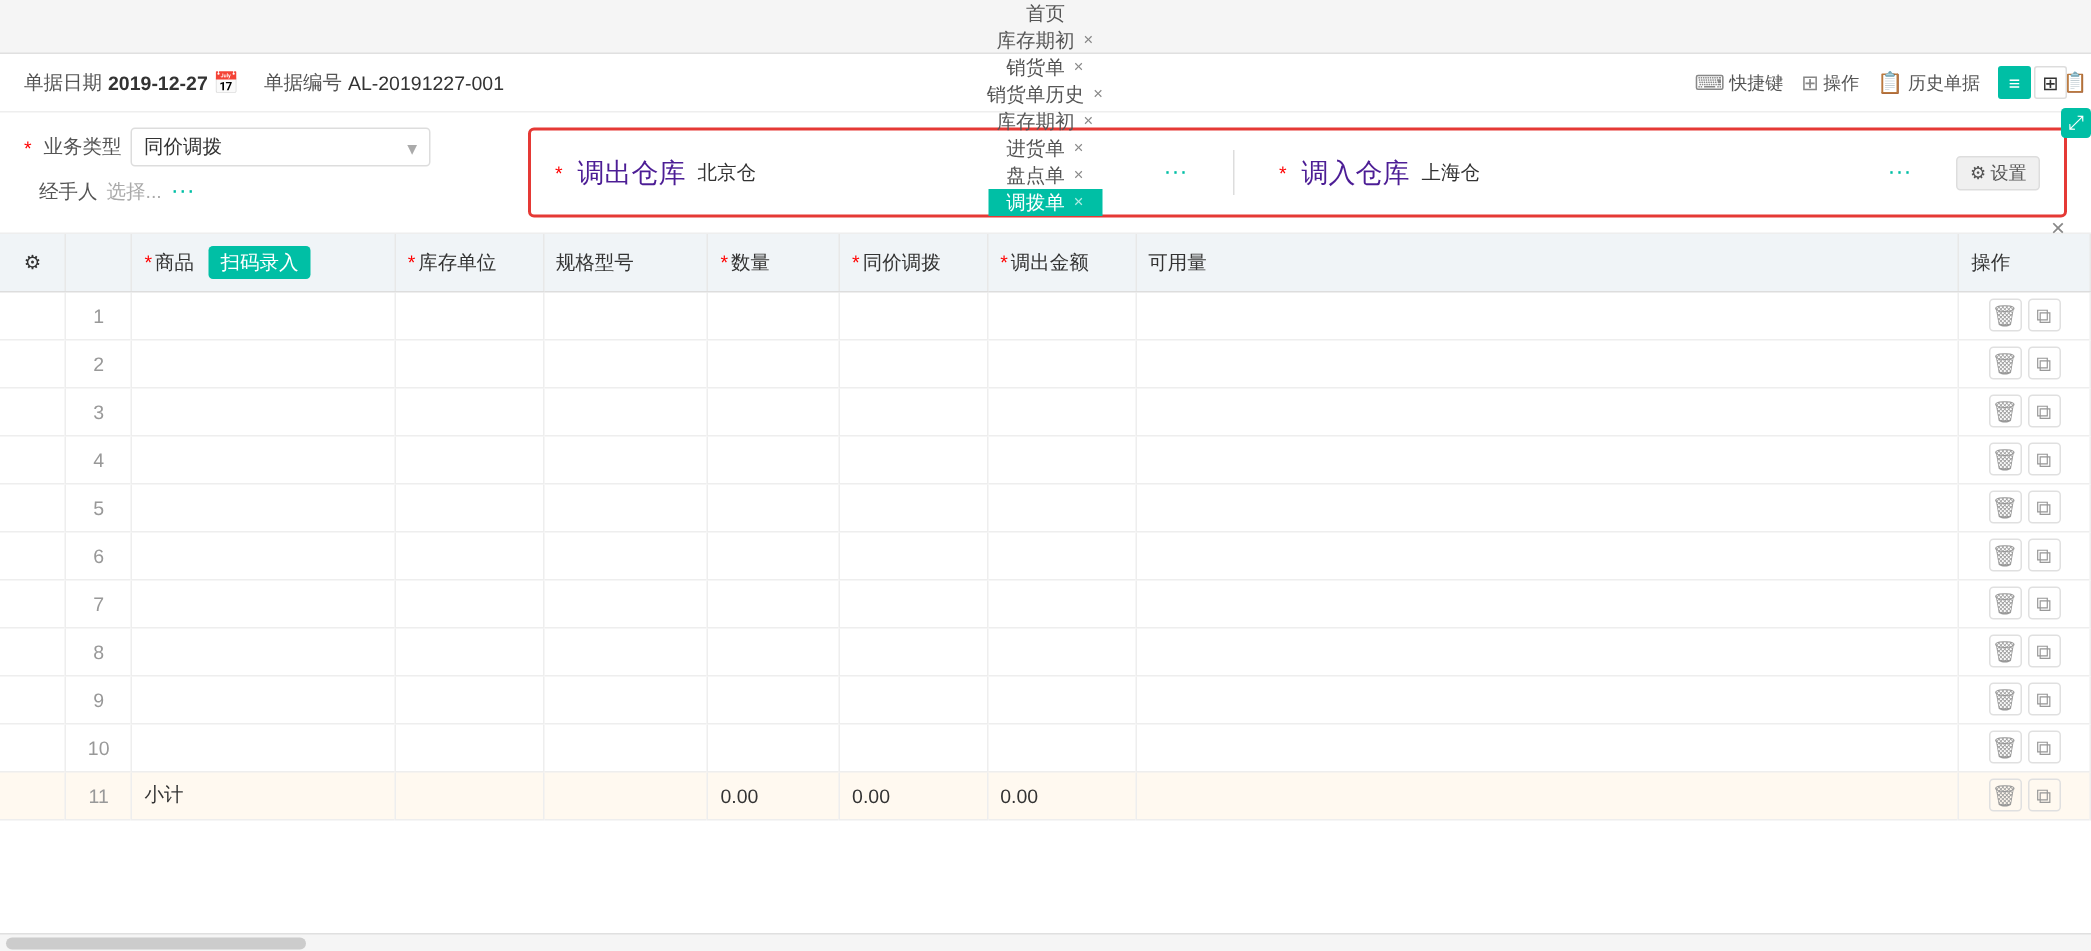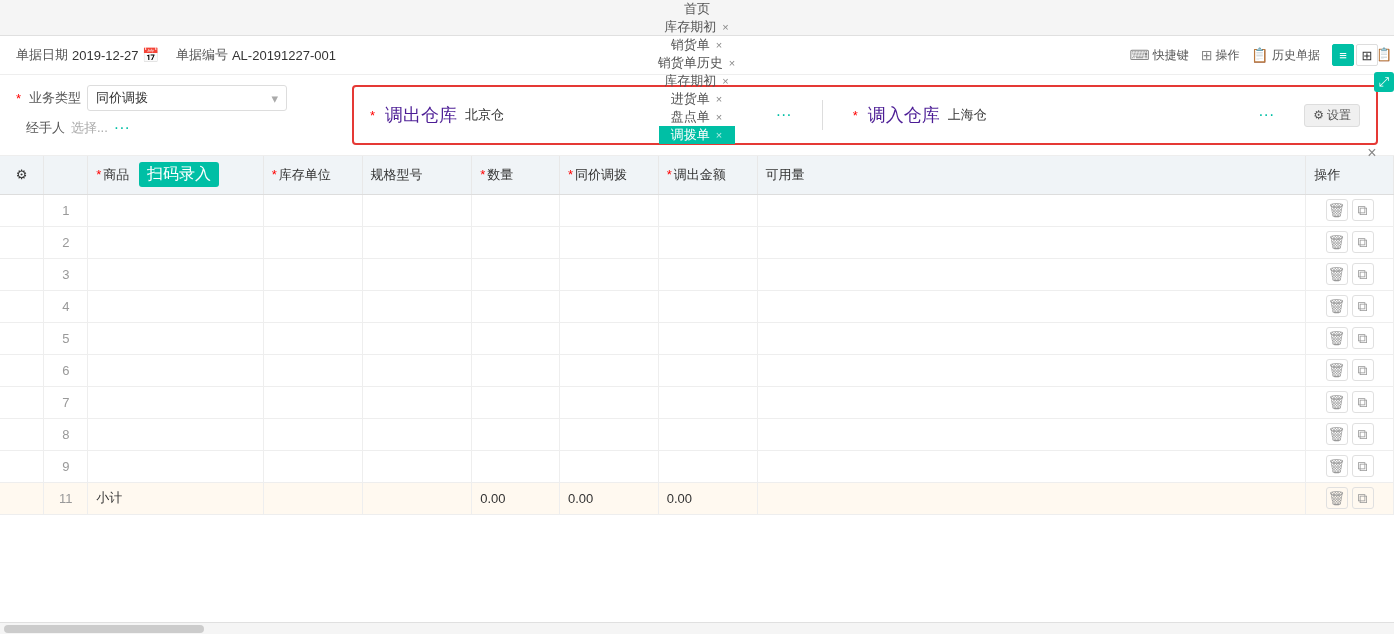--- a/index.html
+++ b/index.html
@@ -68,21 +68,21 @@
       border-bottom: 1px solid #eee;
       gap: 16px;
     }
     .toolbar-item {
       display: flex;
       align-items: center;
       gap: 4px;
       font-size: 13px;
       color: #333;
     }
-    .date-val { font-weight: 400; }
+    .date-val { font-weight: 700; }
     .calendar-icon { color: #00bfa5; cursor: pointer; font-size: 14px; }
     .toolbar-right {
       margin-left: auto;
       display: flex;
       align-items: center;
       gap: 12px;
     }
     .toolbar-right-item {
       display: flex;
       align-items: center;
@@ -262,21 +262,21 @@
     .gear-col {
       width: 36px;
       text-align: center;
     }
     .scan-btn {
       background: #00bfa5;
       color: #fff;
       border: none;
       border-radius: 3px;
       padding: 2px 8px;
-      font-size: 16px;
+      font-size: 13px;
       cursor: pointer;
       white-space: nowrap;
     }
 
     
     .right-sidebar {
       position: fixed;
       right: 0;
       top: 36px;
       width: 22px;
@@ -609,20 +609,37 @@
       <td></td>
       <td></td>
       <td></td>
       <td>
         <div class="action-cell">
           <div class="action-icon">🗑</div>
           <div class="action-icon">⧉</div>
         </div>
       </td>
     </tr>
+            <tr>
+      <td class="row-num"></td>
+      <td class="row-num">10</td>
+      <td></td>
+      <td></td>
+      <td></td>
+      <td></td>
+      <td></td>
+      <td></td>
+      <td></td>
+      <td>
+        <div class="action-cell">
+          <div class="action-icon">🗑</div>
+          <div class="action-icon">⧉</div>
+        </div>
+      </td>
+    </tr>
             <tr class="subtotal-row">
       <td class="row-num"></td>
       <td class="row-num">11</td>
       <td>小计</td>
       <td></td>
       <td></td>
       <td>0.00</td>
       <td>0.00</td>
       <td>0.00</td>
       <td></td>

